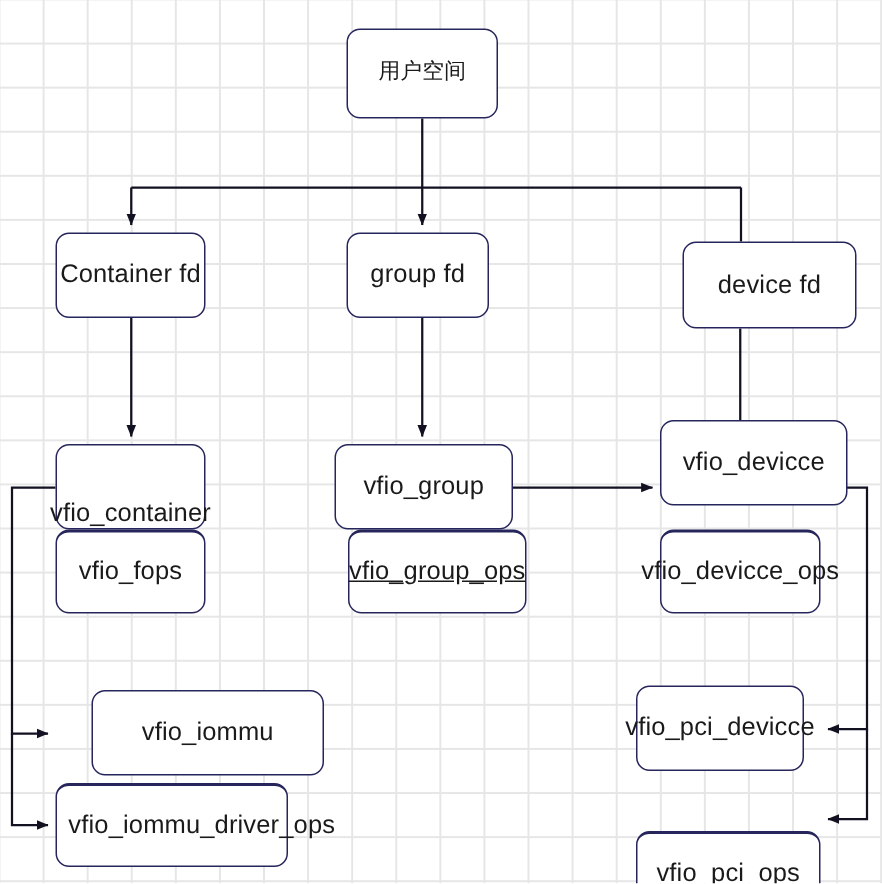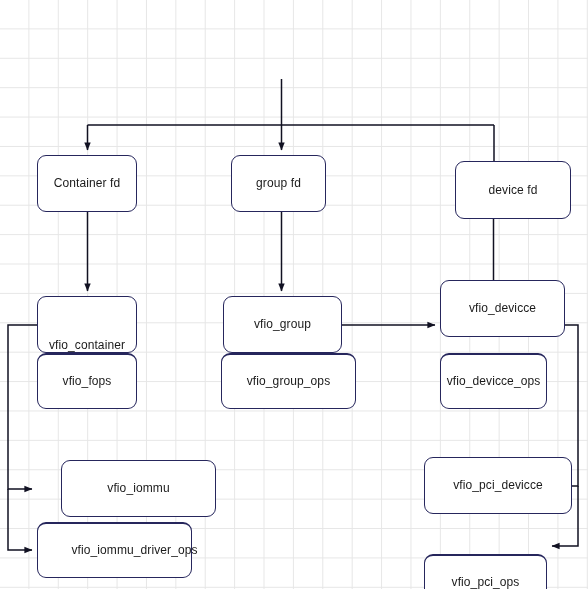--- a/index.html
+++ b/index.html
@@ -32,21 +32,21 @@
     position: absolute;
     box-sizing: border-box;
     background: #ffffff;
     border: 1.6px solid #26265c;
     border-radius: 9px;
     display: flex;
     align-items: center;
     justify-content: center;
     text-align: center;
     color: #1a1a1a;
-    font-size: 12px;
+    font-size: 17px;
     line-height: 1.2;
     letter-spacing: 0.1px;
     z-index: 2;
   }
   .node.cjk {
     font-size: 14.5px;
   }
   .node.sub {
     border-top-width: 2.4px;
   }
@@ -84,20 +84,23 @@
       <path d="M37,325 L8,325 L8,489 L32,489" marker-end="url(#arrowhead)"></path>
 
       <path d="M8,489 L8,550 L32,550" marker-end="url(#arrowhead)"></path>
 
       <path d="M547,325 L578,325 L578,486 L552,486" marker-end="url(#arrowhead)"></path>
 
       <path d="M578,486 L578,546 L552,546" marker-end="url(#arrowhead)"></path>
     </g>
   </svg>
 
+  <div class="node cjk" style="left:231px; top:19px; width:101px; height:60px;">
+    <span>用户空间</span>
+  </div>
 
   <div class="node" style="left:37px; top:155px; width:100px; height:57px;">
     <span>Container fd</span>
   </div>
 
   <div class="node" style="left:231px; top:155px; width:95px; height:57px;">
     <span>group fd</span>
   </div>
 
   <div class="node" style="left:443px; top:161px; width:116px; height:58px;margin-left:12px;">
@@ -109,41 +112,41 @@
   </div>
 
   <div class="node sub" style="left:37px; top:353px; width:100px; height:56px;">
     <span>vfio_fops</span>
   </div>
 
   <div class="node" style="left:223px; top:296px; width:119px; height:57px;">
     <span>vfio_group</span>
   </div>
 
-  <div class="node sub" style="left:221px; top:353px; width:135px; height:56px;">
+  <div class="node sub" style="left:232px; top:353px; width:119px; height:56px;text-decoration:underline;">
     <span>vfio_group_ops</span>
   </div>
 
   <div class="node" style="left:440px; top:280px; width:125px; height:57px;">
     <span>vfio_devicce</span>
   </div>
 
   <div class="node sub" style="left:440px; top:353px; width:107px; height:56px;">
     <span>vfio_devicce_ops</span>
   </div>
 
   <div class="node" style="left:37px; top:460px; width:155px; height:57px;margin-left:24px;">
     <span>vfio_iommu</span>
   </div>
 
   <div class="node sub" style="left:37px; top:522px; width:155px; height:56px;padding-left:40px;">
     <span>vfio_iommu_driver_ops</span>
   </div>
 
-  <div class="node" style="left:424px; top:457px; width:148px; height:57px;">
+  <div class="node" style="left:424px; top:457px; width:112px; height:57px;">
     <span>vfio_pci_devicce</span>
   </div>
 
   <div class="node sub" style="left:424px; top:518px; width:123px; height:56px;margin-top:36px;">
     <span>vfio_pci_ops</span>
   </div>
 
 </div>
 
 </body></html>

